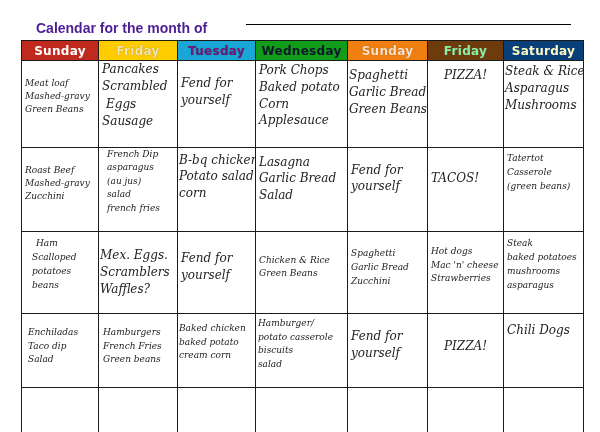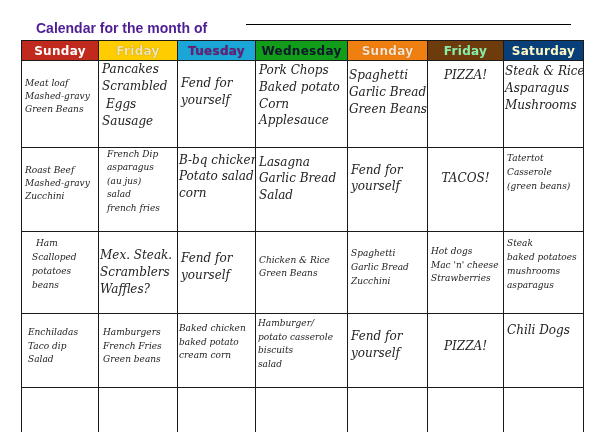--- a/index.html
+++ b/index.html
@@ -149,21 +149,21 @@
         <div>Salad</div>
       </div>
         </td>
       <td>
           <div class="cell mid center">
         <div>Fend for</div>
         <div>yourself</div>
       </div>
         </td>
       <td>
-          <div class="cell mid" style="text-align:center;padding-top:22px">
+          <div class="cell mid" style="padding-top:22px">
         <div>TACOS!</div>
       </div>
         </td>
       <td>
           <div class="cell small" style="padding-top:3px;padding-left:3px;line-height:1.6">
         <div>Tatertot</div>
         <div>Casserole</div>
         <div>(green beans)</div>
       </div>
         </td>
@@ -173,21 +173,21 @@
       <td>
           <div class="cell small" style="padding-left:10px;padding-top:5px;line-height:1.55">
         <div style="padding-left:4px">Ham</div>
         <div>Scalloped</div>
         <div>potatoes</div>
         <div>beans</div>
       </div>
         </td>
       <td>
           <div class="cell mid" style="padding-left:1px;padding-top:15px">
-        <div>Mex. Steak.</div>
+        <div>Mex. Eggs.</div>
         <div>Scramblers</div>
         <div>Waffles?</div>
       </div>
         </td>
       <td>
           <div class="cell mid center" style="padding-top:18px">
         <div>Fend for</div>
         <div>yourself</div>
       </div>
         </td>

